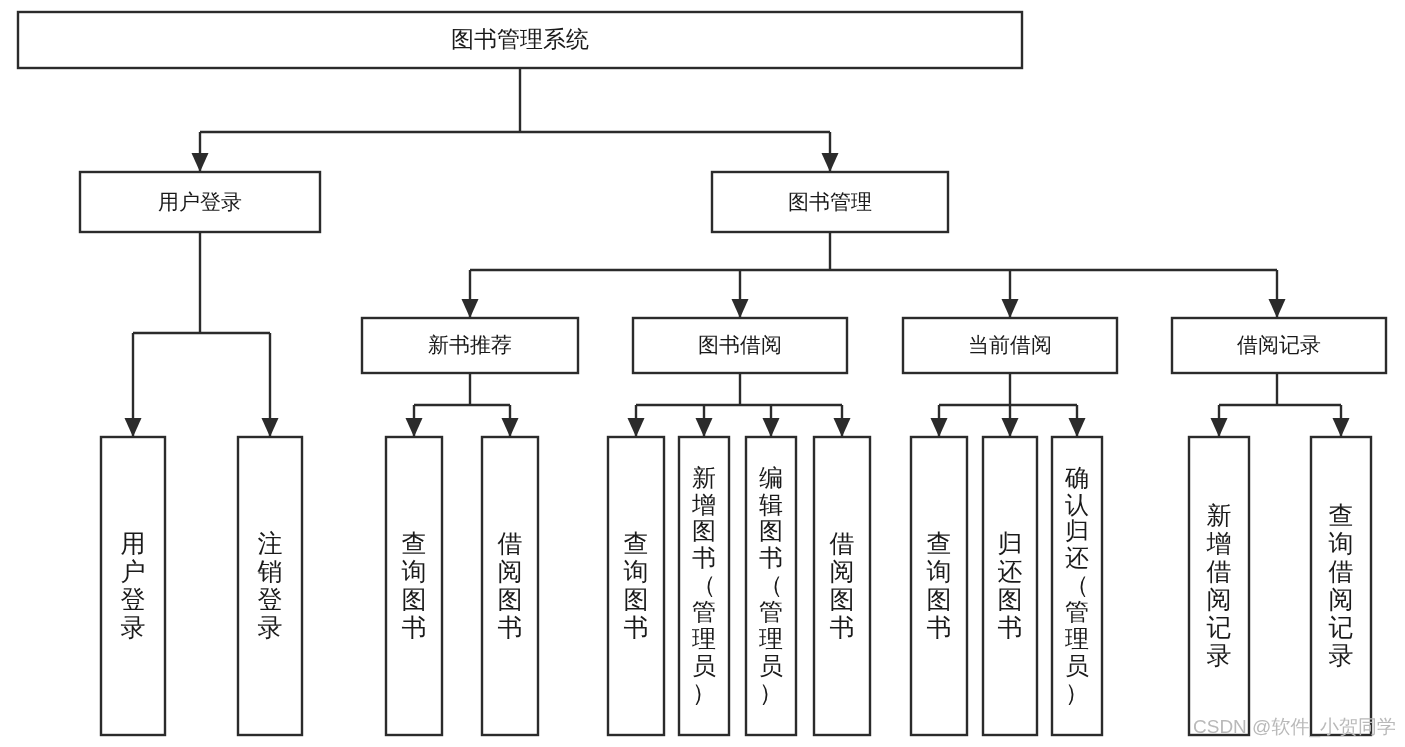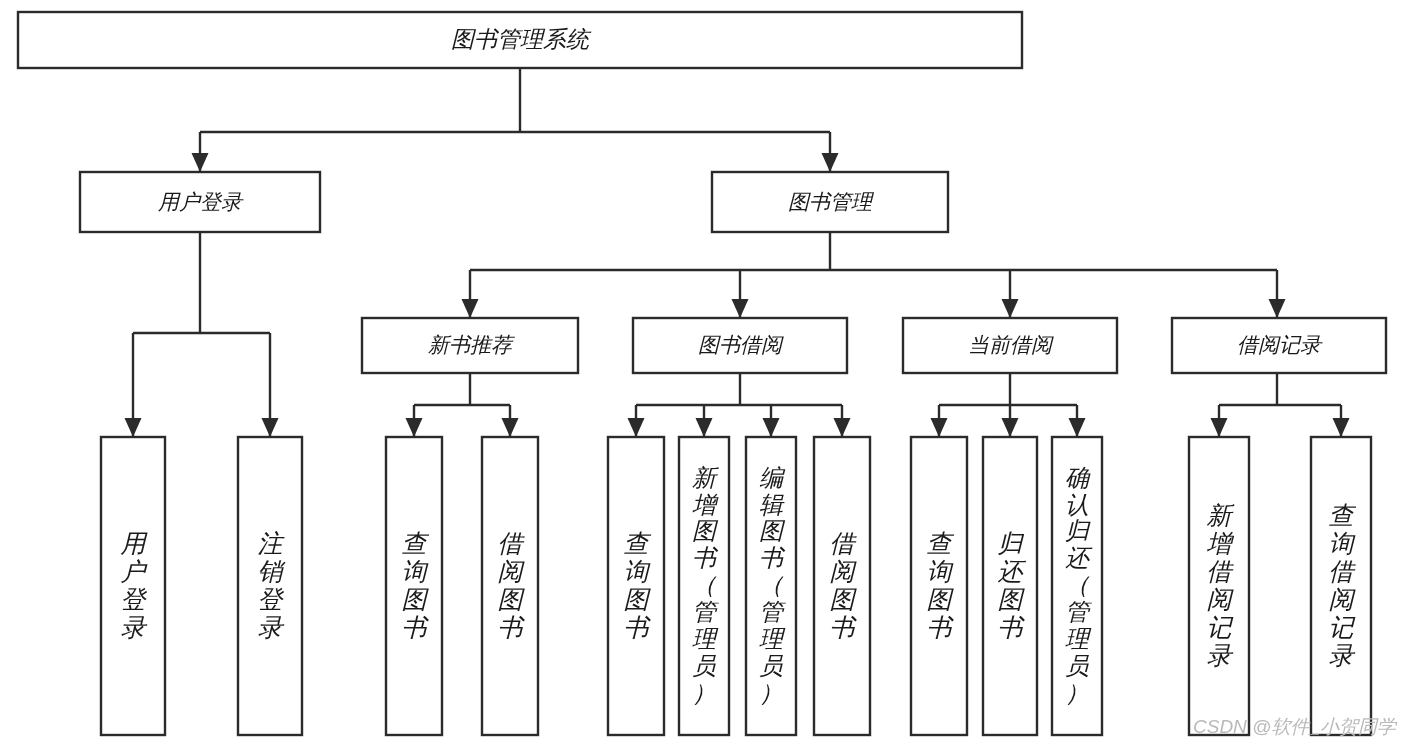--- a/index.html
+++ b/index.html
@@ -11,21 +11,20 @@
   body {
     font-family: "Liberation Sans", "DejaVu Sans", sans-serif;
     color: #1f1f1f;
   }
   #diagram-root {
     position: relative;
     width: 1405px;
     height: 747px;
     background: #ffffff;
     overflow: hidden;
-    font-style: italic;
   }
   svg.diagram-canvas {
     position: absolute;
     left: 0;
     top: 0;
     width: 1405px;
     height: 747px;
     display: block;
   }
   .node-box {

